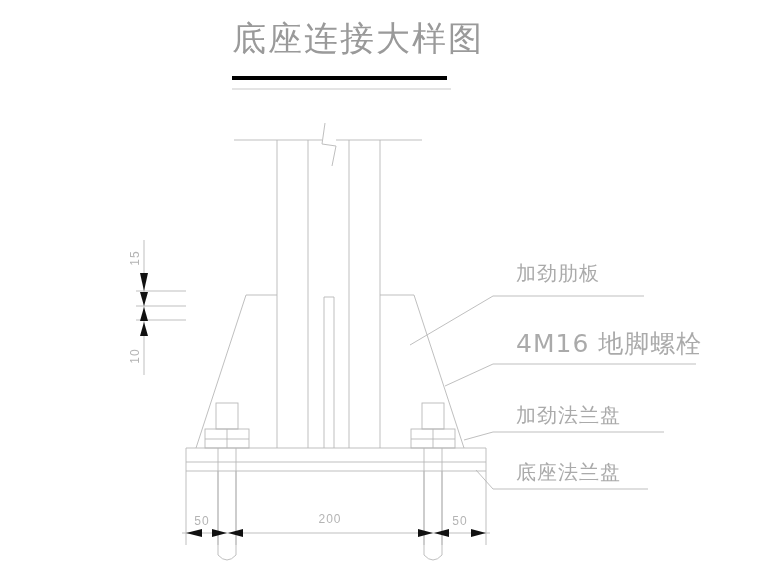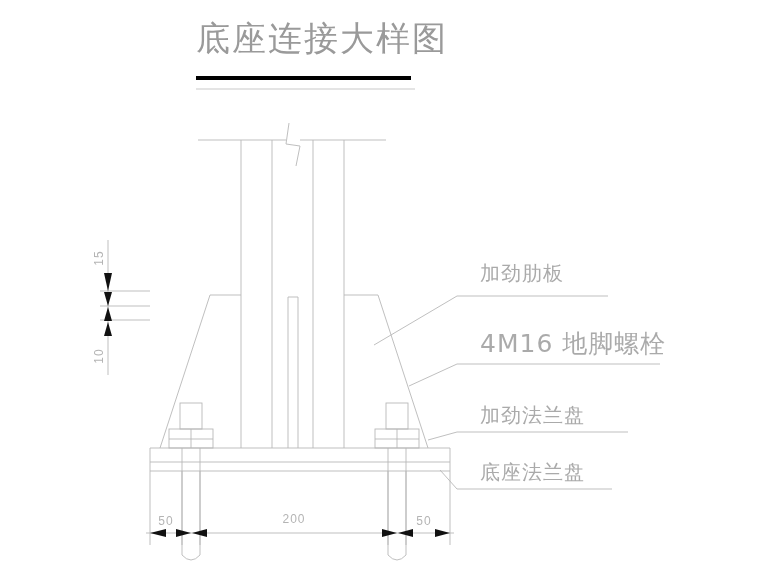--- a/index.html
+++ b/index.html
@@ -1,21 +1,21 @@
 <!DOCTYPE html>
 <html><head>
 <meta charset="utf-8">
 <style>
   html,body{margin:0;padding:0;}
   body{
     width:760px;height:570px;background:#ffffff;
     font-family:"Liberation Sans", sans-serif;
     overflow:hidden;position:relative;
   }
-  #stage{position:absolute;left:0;top:0;width:604px;height:570px;}
+  #stage{position:absolute;left:0;top:0;width:604px;height:570px;padding-left:36px;}
   svg{display:block;}
   .title-cn{
     font-family:"DejaVu Sans", sans-serif;
     font-size:34px;
     letter-spacing:2px;
     fill:#9a9a9a;
     font-weight:400;
   }
   .label-cn{
     font-family:"DejaVu Sans", sans-serif;

